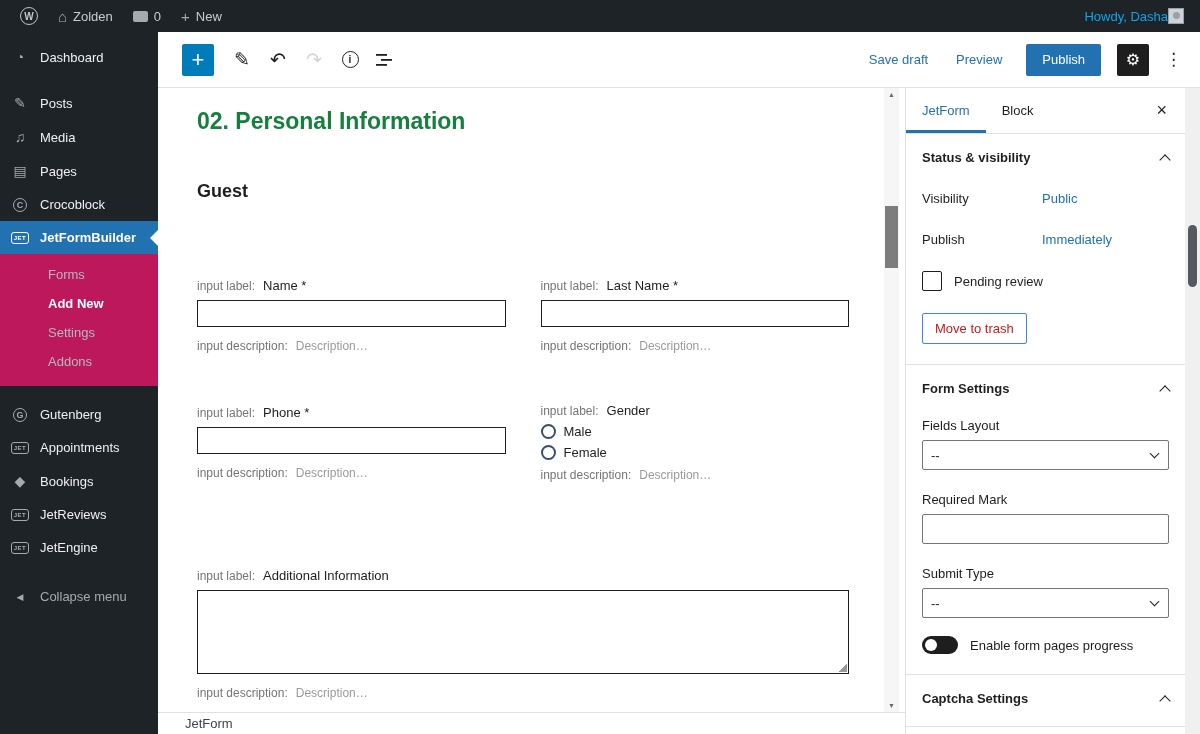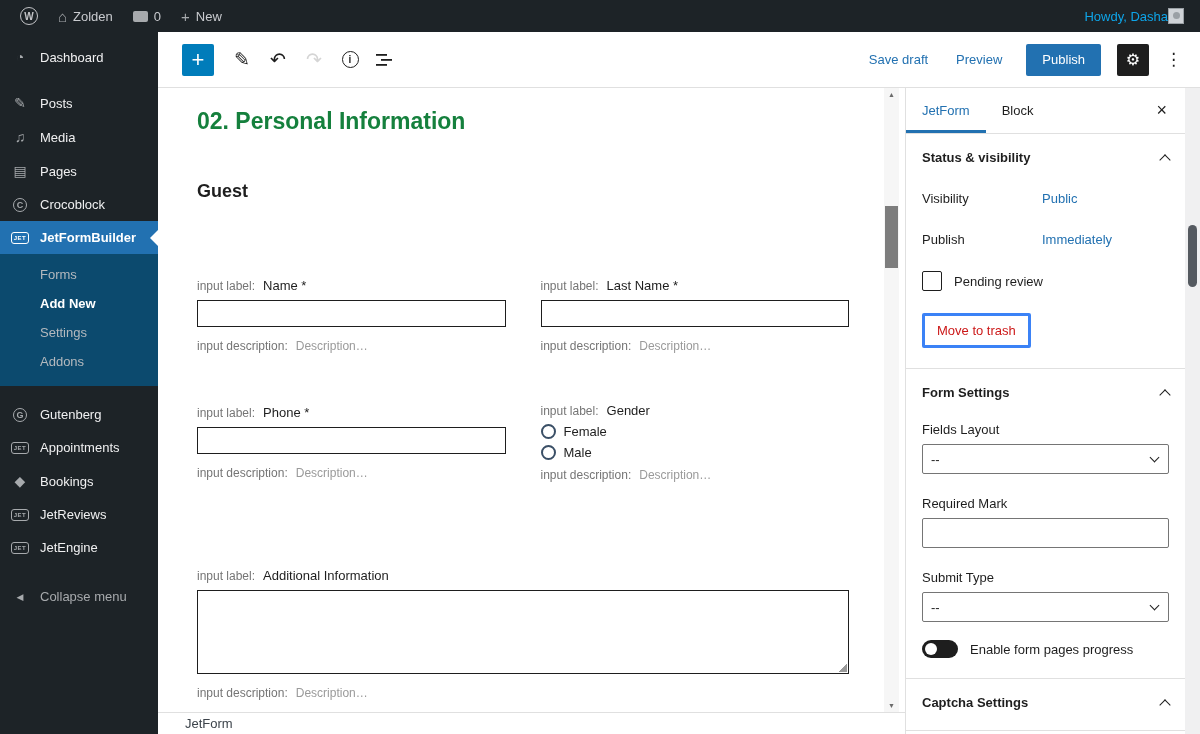--- a/index.html
+++ b/index.html
@@ -29,21 +29,21 @@
   .mi { width:20px; min-width:20px; display:flex; justify-content:center; align-items:center;
     color:#a7aaad; font-size:14px; }
   .circle-ic { width:14px; height:14px; border:1.5px solid #a7aaad; border-radius:50%; color:#a7aaad;
     font-size:9px; font-weight:700; display:flex; align-items:center; justify-content:center; }
   .jet-badge { font-size:6px; font-weight:700; letter-spacing:.5px; border:1px solid #a7aaad; color:#a7aaad;
     border-radius:3px; padding:2px 2px; line-height:1; }
   .menu-item.active { background:#2271b1; color:#fff; font-weight:600; }
   .menu-item.active .mi, .menu-item.active .jet-badge { color:#fff; border-color:#fff; }
   .menu-item.active::after { content:""; position:absolute; right:0; top:50%; margin-top:-8px;
     border:8px solid transparent; border-right-color:#fff; }
-  .submenu { background:#0c4a6e; padding:6px 0 10px; }
+  .submenu { background:#be185d; padding:6px 8px 10px; }
   .submenu-item { padding:7px 12px 7px 40px; color:#b4b9be; }
   .submenu-item.current { color:#fff; font-weight:600; }
   .collapse-item { margin-top:16px; color:#a7aaad; }
 
   
   .ed-header { position:absolute; left:158px; top:32px; right:0; height:56px; background:#fff;
     border-bottom:1px solid #e0e0e0; display:flex; align-items:center; padding:0 8px 0 24px; z-index:40; }
   .btn-add { width:32px; height:32px; background:#007cba; color:#fff; border-radius:2px;
     display:flex; align-items:center; justify-content:center; font-size:22px; margin-right:10px; }
   .tool-ic { width:36px; height:36px; display:flex; align-items:center; justify-content:center;
@@ -109,21 +109,21 @@
   .panel-head { display:flex; align-items:center; justify-content:space-between;
     font-size:13px; font-weight:600; color:#1e1e1e; }
   .chev { width:8px; height:8px; border-right:1.5px solid #1e1e1e; border-bottom:1.5px solid #1e1e1e; }
   .chev.up { transform:rotate(-135deg); margin-top:4px; }
   .kv { display:flex; align-items:center; margin-top:26px; font-size:13px; }
   .kv .k { width:120px; color:#1e1e1e; }
   .kv .v { color:#2271b1; }
   .check-row { display:flex; align-items:center; gap:12px; margin-top:24px; }
   .checkbox { width:20px; height:20px; border:1px solid #1e1e1e; border-radius:2px; background:#fff; }
   .check-label { font-size:13px; }
-  .trash-btn { display:inline-block; margin-top:22px; padding:7px 12px; border:3px solid #3b82f6;
+  .trash-btn { display:inline-block; margin-top:22px; padding:7px 12px; border:1px solid #3b82f6;
     color:#cc1818; font-size:13px; border-radius:2px; background:#fff; }
   .ctl-label { font-size:13px; margin-top:22px; }
   .ctl-label.first { margin-top:22px; }
   .select { position:relative; margin-top:7px; height:30px; border:1px solid #757575; border-radius:2px;
     display:flex; align-items:center; padding:0 8px; font-size:13px; background:#fff; }
   .select .chev-dn { position:absolute; right:10px; top:9px; width:7px; height:7px;
     border-right:1.5px solid #1e1e1e; border-bottom:1.5px solid #1e1e1e; transform:rotate(45deg); }
   .text-ctl { width:100%; margin-top:7px; height:30px; border:1px solid #757575; border-radius:2px;
     padding:0 8px; font-size:13px; outline:none; }
   .toggle-row { display:flex; align-items:center; gap:12px; margin-top:18px; }
@@ -295,25 +295,25 @@
       </div>
     </div>
     <div class="fcol">
       <div class="flabel">
         <span class="pfx">input label:</span>
         <span class="fval">Gender</span>
       </div>
       <div class="radios">
         <div class="radio-row">
           <span class="radio"></span>
-          <span class="radio-label">Female</span>
+          <span class="radio-label">Male</span>
         </div>
         <div class="radio-row">
           <span class="radio"></span>
-          <span class="radio-label">Male</span>
+          <span class="radio-label">Female</span>
         </div>
       </div>
       <div class="fdesc gender-desc">
         <span class="pfx">input description:</span>
         <span class="dval">Description…</span>
       </div>
     </div>
   </div>
 
   <div class="frow r3">

